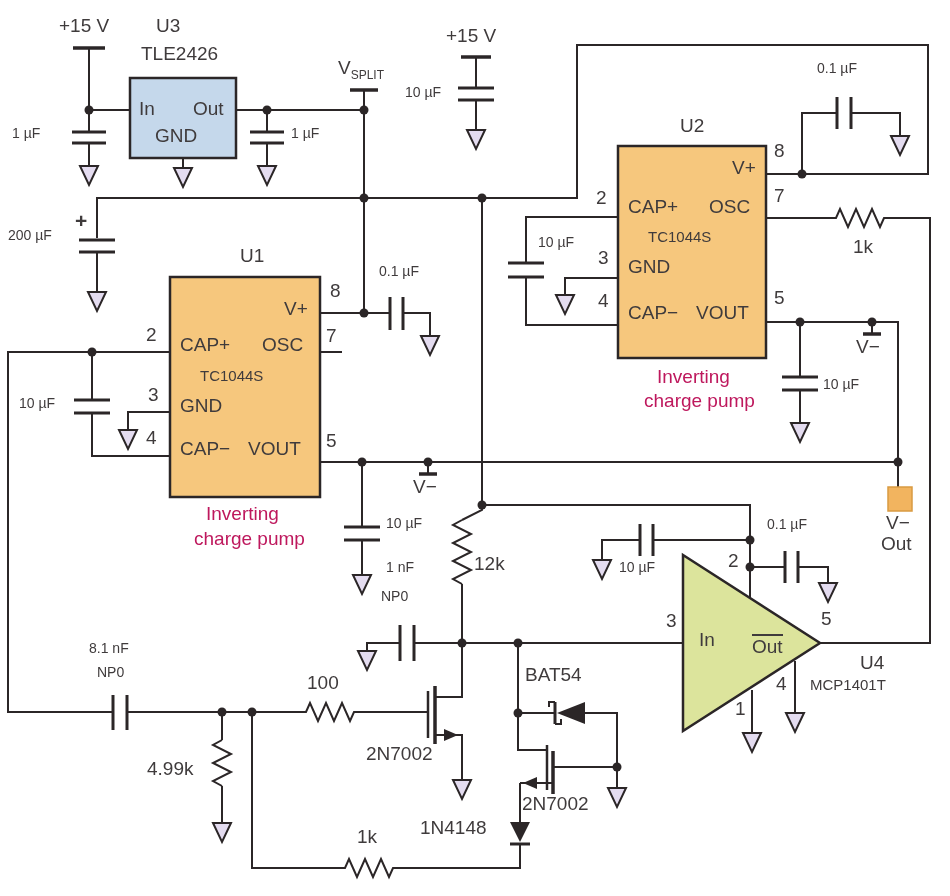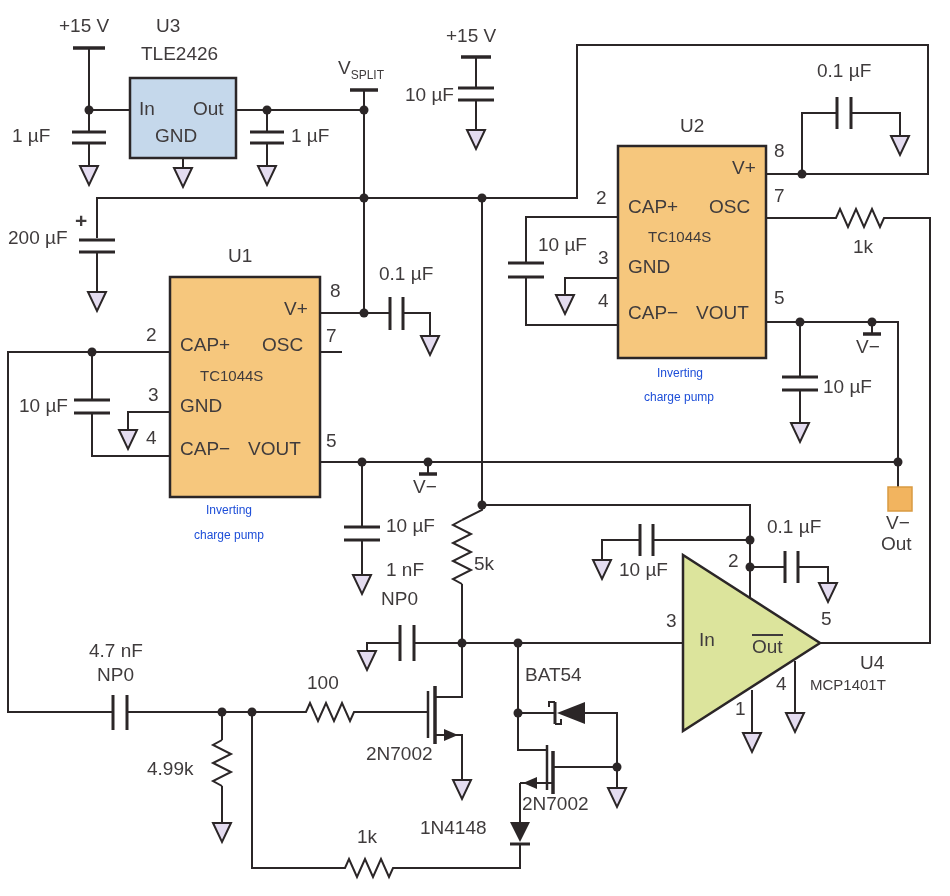--- a/index.html
+++ b/index.html
@@ -3,22 +3,22 @@
 <meta charset="utf-8">
 <style>
   html,body{margin:0;padding:0;background:#fff;}
   #canvas{position:relative;width:950px;height:896px;background:#ffffff;overflow:hidden;
           font-family:"Liberation Sans", sans-serif;color:#3f3b3c;}
   #wires{position:absolute;left:0;top:0;}
   .lbl{position:absolute;font-size:19px;line-height:1.05;color:#3f3b3c;white-space:nowrap;}
   .pin-num{font-size:19px;}
   .ic-pin{font-size:19px;}
   .part{font-size:15px;}
-  .cap-label{font-size:19px;}
-  .caption{font-size:12px;color:#1d4ed8;}
+  .cap-label{font-size:14px;}
+  .caption{font-size:19px;color:#be185d;}
   .sub{font-size:12px;position:relative;top:5px;letter-spacing:0;}
   .overline-out{border-top:2px solid #3f3b3c;padding-top:1px;}
   .plus-sign{font-size:21px;font-weight:bold;}
 </style>
 </head>
 <body>
 
 <div id="canvas">
 
 <svg id="wires" width="950" height="896" viewBox="0 0 950 896">
@@ -246,61 +246,61 @@
 <span class="lbl ic-pin" style="left:628px;top:303px">CAP−</span>
 <span class="lbl ic-pin" style="left:696px;top:303px">VOUT</span>
 <span class="lbl pin-num" style="left:774px;top:288px">5</span>
 <span class="lbl cap-label" style="left:538px;top:235px">10 µF</span>
 <span class="lbl" style="left:853px;top:237px">1k</span>
 <span class="lbl caption" style="left:657px;top:367px">Inverting</span>
 <span class="lbl caption" style="left:644px;top:391px">charge pump</span>
 <span class="lbl" style="left:856px;top:337px">V−</span>
 <span class="lbl cap-label" style="left:823px;top:377px">10 µF</span>
 
-<span class="lbl" style="left:228px;top:246px">U1</span>
+<span class="lbl" style="left:240px;top:246px">U1</span>
 <span class="lbl pin-num" style="left:330px;top:281px">8</span>
 <span class="lbl ic-pin" style="left:284px;top:299px">V+</span>
 <span class="lbl pin-num" style="left:326px;top:326px">7</span>
 <span class="lbl pin-num" style="left:146px;top:325px">2</span>
 <span class="lbl ic-pin" style="left:180px;top:335px">CAP+</span>
 <span class="lbl ic-pin" style="left:262px;top:335px">OSC</span>
 <span class="lbl part" style="left:200px;top:368px">TC1044S</span>
 <span class="lbl pin-num" style="left:148px;top:385px">3</span>
 <span class="lbl ic-pin" style="left:180px;top:396px">GND</span>
 <span class="lbl pin-num" style="left:146px;top:428px">4</span>
 <span class="lbl ic-pin" style="left:180px;top:439px">CAP−</span>
 <span class="lbl ic-pin" style="left:248px;top:439px">VOUT</span>
 <span class="lbl pin-num" style="left:326px;top:431px">5</span>
 <span class="lbl cap-label" style="left:379px;top:264px">0.1 µF</span>
 <span class="lbl cap-label" style="left:19px;top:396px">10 µF</span>
 <span class="lbl caption" style="left:206px;top:504px">Inverting</span>
 <span class="lbl caption" style="left:194px;top:529px">charge pump</span>
 <span class="lbl" style="left:413px;top:477px">V−</span>
 <span class="lbl cap-label" style="left:386px;top:516px">10 µF</span>
 
-<span class="lbl" style="left:474px;top:554px">5k</span>
+<span class="lbl" style="left:474px;top:554px">12k</span>
 <span class="lbl cap-label" style="left:386px;top:560px">1 nF</span>
 <span class="lbl cap-label" style="left:381px;top:589px">NP0</span>
 
 <span class="lbl cap-label" style="left:619px;top:560px">10 µF</span>
 <span class="lbl cap-label" style="left:767px;top:517px">0.1 µF</span>
 <span class="lbl pin-num" style="left:728px;top:551px">2</span>
 <span class="lbl pin-num" style="left:666px;top:611px">3</span>
 <span class="lbl ic-pin" style="left:699px;top:630px">In</span>
 <span class="lbl ic-pin overline-out" style="left:752px;top:634px">Out</span>
 <span class="lbl pin-num" style="left:821px;top:609px">5</span>
 <span class="lbl" style="left:860px;top:653px">U4</span>
 <span class="lbl part" style="left:810px;top:677px">MCP1401T</span>
 <span class="lbl pin-num" style="left:776px;top:674px">4</span>
 <span class="lbl pin-num" style="left:735px;top:699px">1</span>
 
 <span class="lbl" style="left:886px;top:513px">V−</span>
 <span class="lbl" style="left:881px;top:534px">Out</span>
 
-<span class="lbl cap-label" style="left:89px;top:641px">4.7 nF</span>
+<span class="lbl cap-label" style="left:89px;top:641px">8.1 nF</span>
 <span class="lbl cap-label" style="left:97px;top:665px">NP0</span>
 <span class="lbl" style="left:307px;top:673px">100</span>
 <span class="lbl" style="left:525px;top:665px">BAT54</span>
 <span class="lbl" style="left:366px;top:744px">2N7002</span>
 <span class="lbl" style="left:522px;top:794px">2N7002</span>
 <span class="lbl" style="left:147px;top:759px">4.99k</span>
 <span class="lbl" style="left:420px;top:818px">1N4148</span>
 <span class="lbl" style="left:357px;top:827px">1k</span>
 
 </div>

